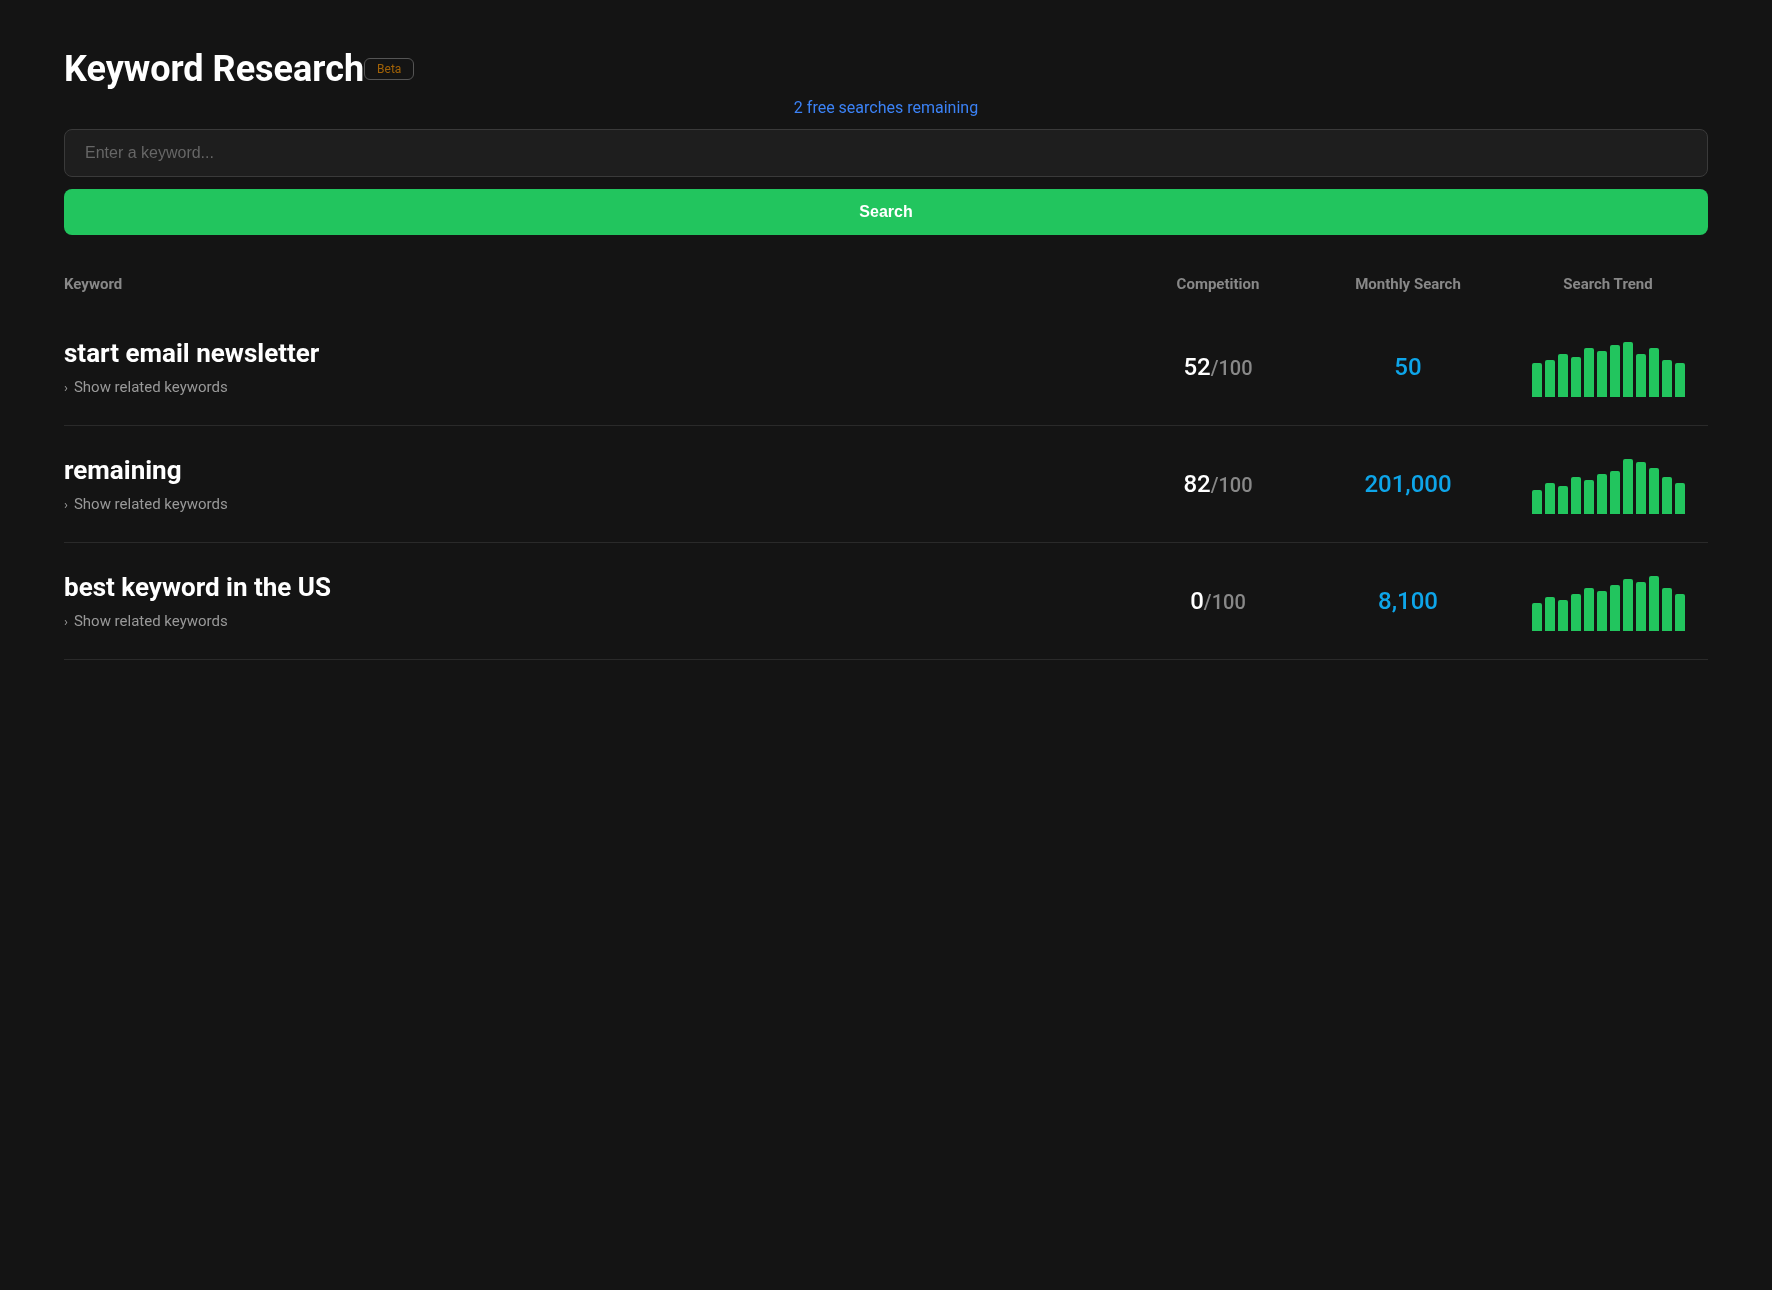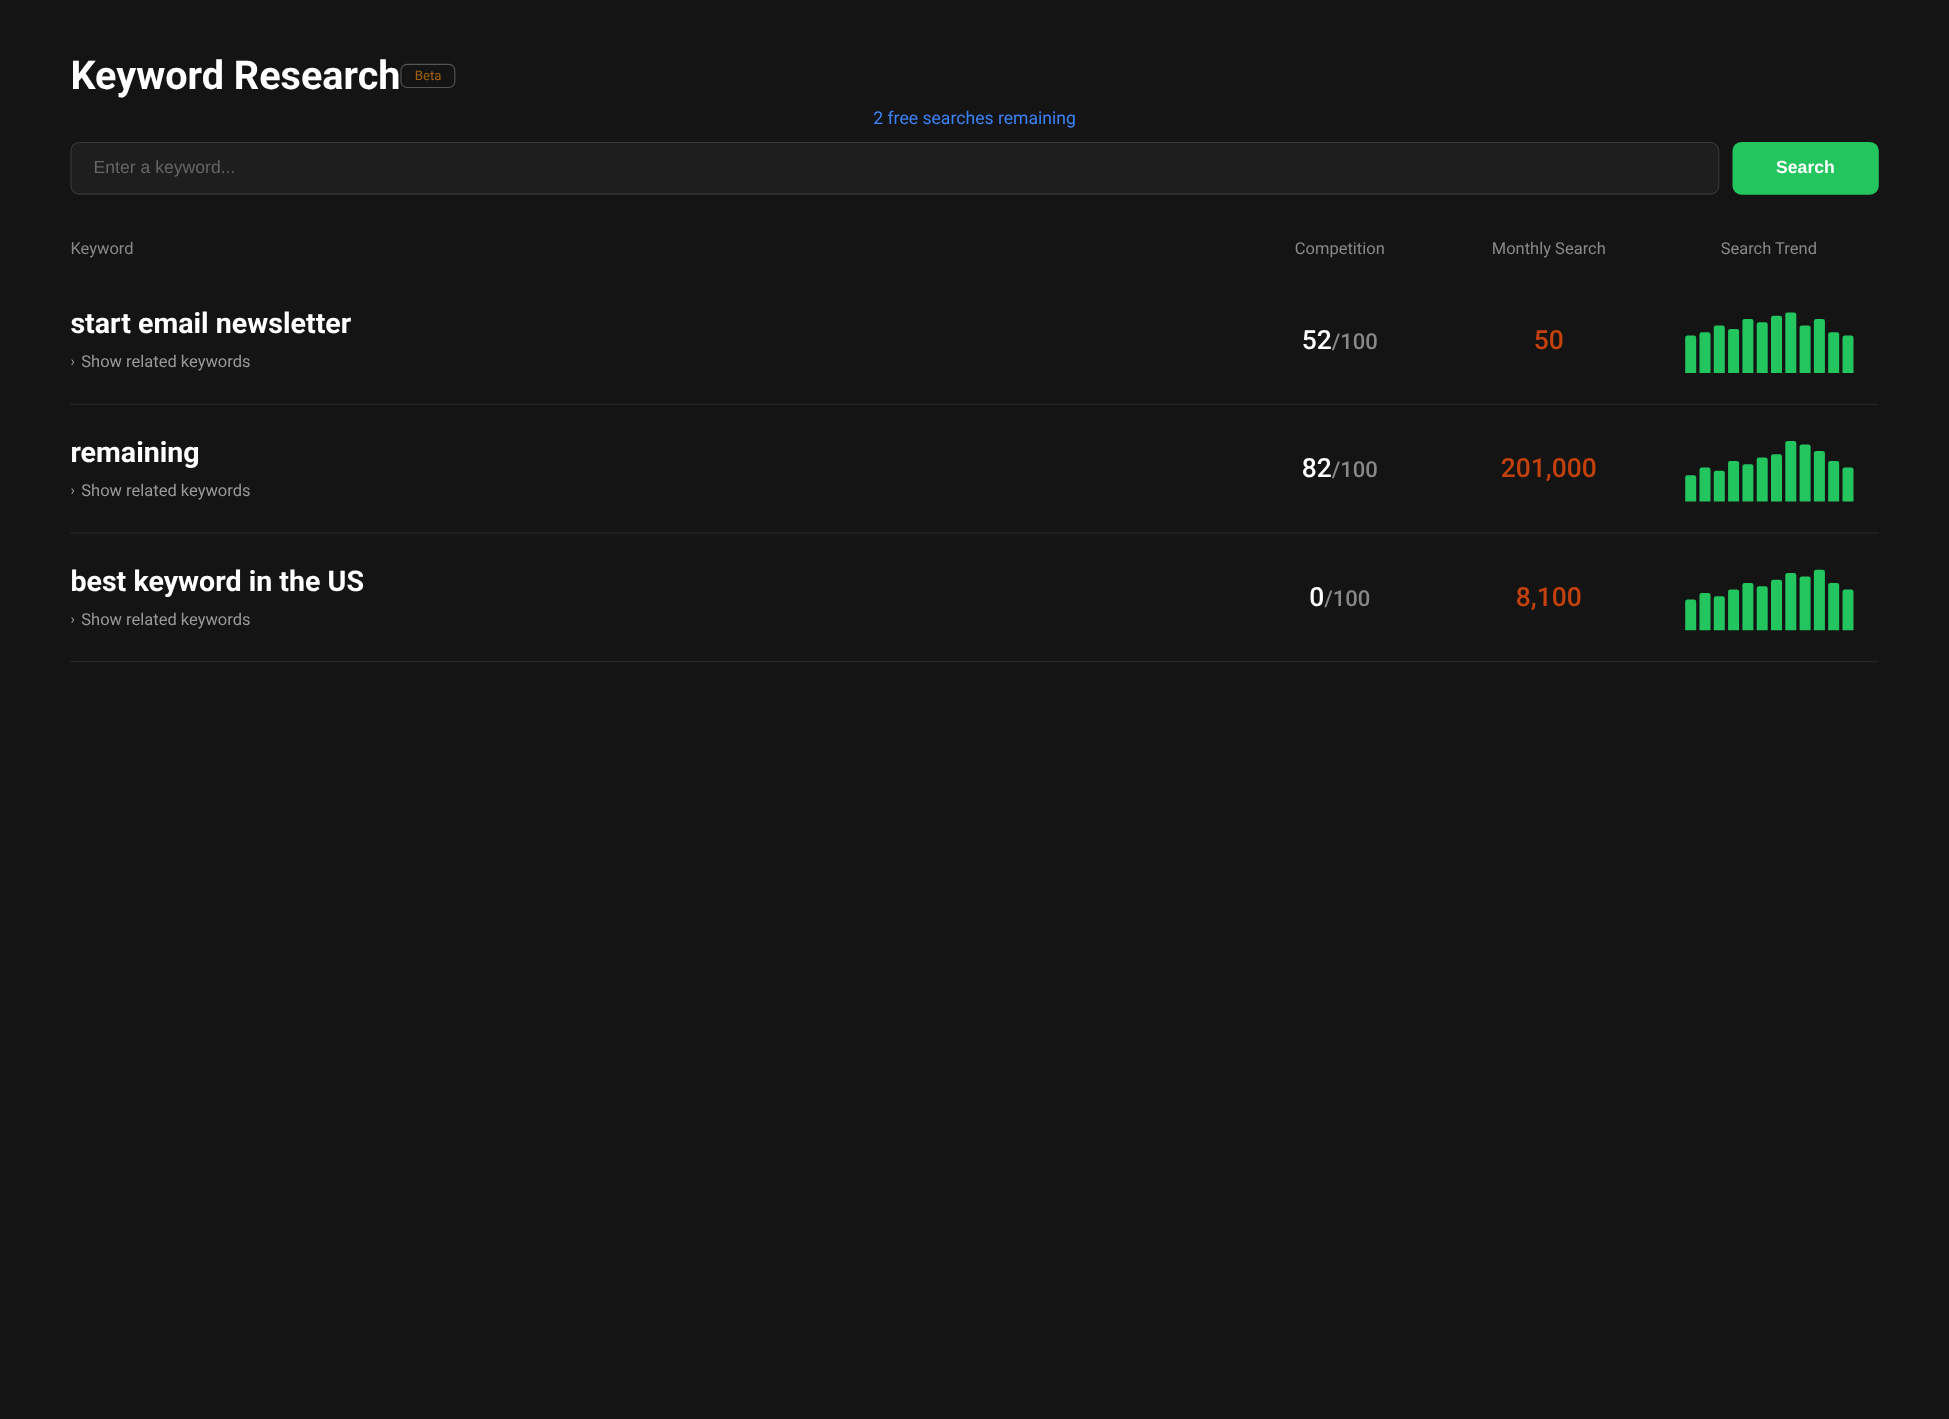--- a/index.html
+++ b/index.html
@@ -37,20 +37,21 @@
       text-align: center;
       color: #3b82f6;
       font-size: 16px;
       margin-bottom: 12px;
     }
 
     .search-bar-row {
       display: flex;
       gap: 12px;
       margin-bottom: 40px;
+      flex-direction: column;
     }
 
     .search-input {
       flex: 1;
       background: #1e1e1e;
       border: 1px solid #3a3a3a;
       border-radius: 8px;
       padding: 14px 20px;
       font-size: 16px;
       color: #ffffff;
@@ -76,21 +77,21 @@
     .table-header {
       display: grid;
       grid-template-columns: 1fr 180px 200px 200px;
       padding: 0 0 16px 0;
       border-bottom: none;
     }
 
     .table-header-cell {
       color: #888;
       font-size: 15px;
-      font-weight: 400;
+      font-weight: 700;
     }
 
     .table-header-cell.align-center {
       text-align: center;
     }
 
     .keyword-row {
       border-bottom: 1px solid #2a2a2a;
       padding: 28px 0;
     }
@@ -137,21 +138,21 @@
       font-size: 20px;
     }
 
     .volume-cell {
       text-align: center;
     }
 
     .volume-value {
       font-size: 24px;
       font-weight: 500;
-      color: #c2410c;
+      color: #0ea5e9;
     }
 
     .trend-cell {
       display: flex;
       align-items: flex-end;
       justify-content: center;
       height: 60px;
       gap: 3px;
       padding: 0 8px;
     }

